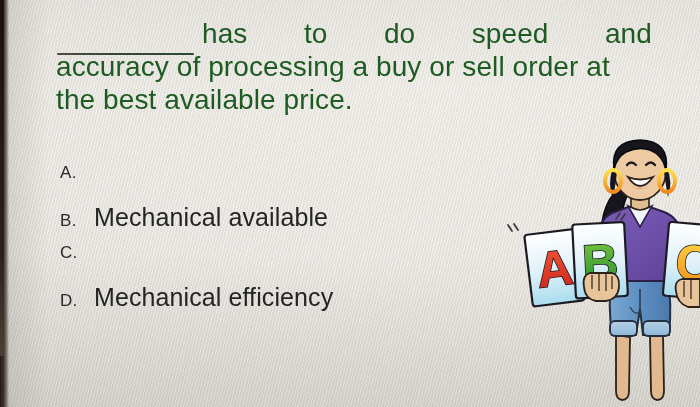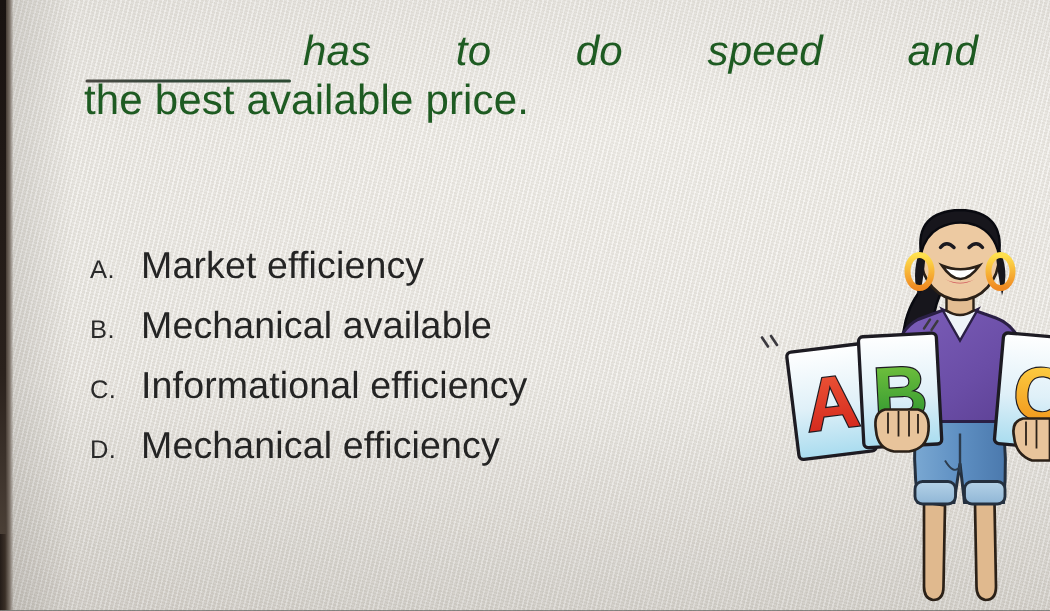--- a/index.html
+++ b/index.html
@@ -62,21 +62,21 @@
     letter-spacing: 0.1px;
   }
   .q-line { white-space: nowrap; }
   .q-line-1 {
     display: flex;
     justify-content: space-between;
     width: 596px;
     padding-left: 146px;
     box-sizing: border-box;
   }
-  .q-line-1 span { display: inline-block; font-style: italic; }
+  .q-line-1 span { display: inline-block; }
   .blank-rule {
     position: absolute;
     left: 57px;
     top: 53px;
     width: 137px;
     height: 2px;
     background: linear-gradient(to right, #4c4a44 0%, #35463a 40%, #2d4a33 100%);
     border-radius: 1px;
   }
 
@@ -130,36 +130,35 @@
   <div class="edge-left-dark"></div>
 
   <div class="question">
     <div class="q-line q-line-1">
       <span>has</span>
       <span>to</span>
       <span>do</span>
       <span>speed</span>
       <span>and</span>
     </div>
+    <div class="q-line">accuracy of processing a buy or sell order at</div>
     <div class="q-line">the best available price.</div>
   </div>
   <div class="blank-rule"></div>
 
   <div class="options">
     <div class="option-row">
       <div class="opt-letter">A.</div>
-      <div class="opt-text">Market efficiency</div>
     </div>
     <div class="option-row">
       <div class="opt-letter">B.</div>
       <div class="opt-text">Mechanical available</div>
     </div>
     <div class="option-row">
       <div class="opt-letter">C.</div>
-      <div class="opt-text">Informational efficiency</div>
     </div>
     <div class="option-row">
       <div class="opt-letter">D.</div>
       <div class="opt-text">Mechanical efficiency</div>
     </div>
   </div>
 
   <div class="illustration">
     <svg width="200" height="268" viewBox="0 0 200 268" class="blur-soft">
       <defs>

